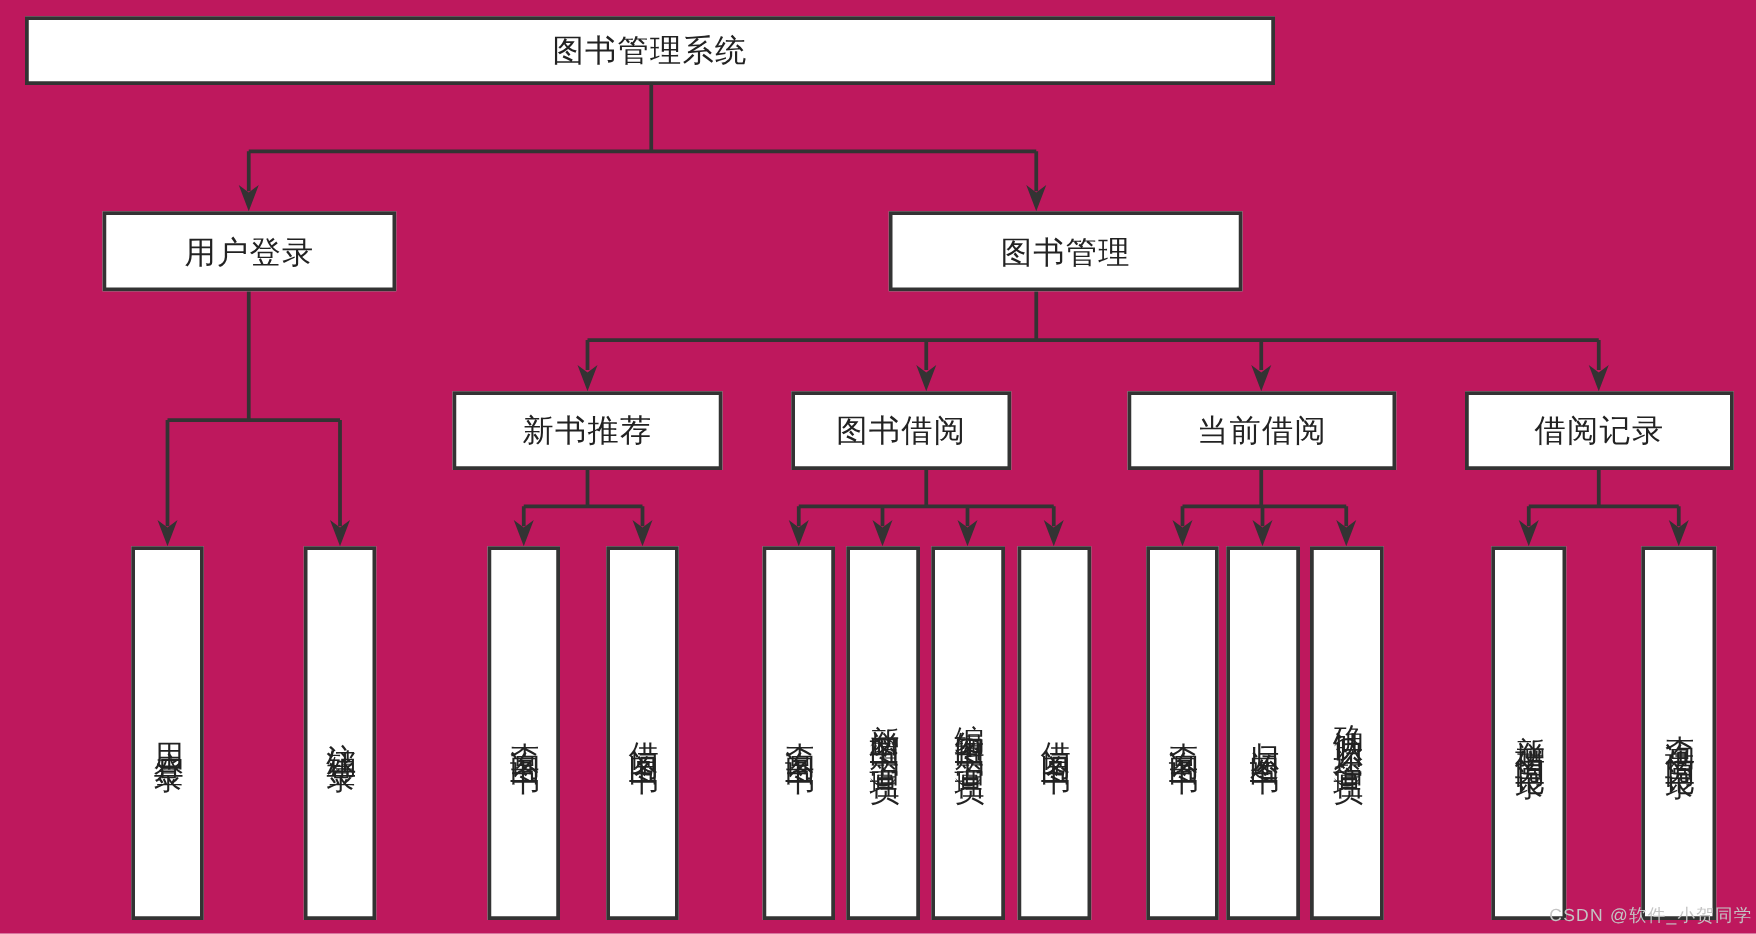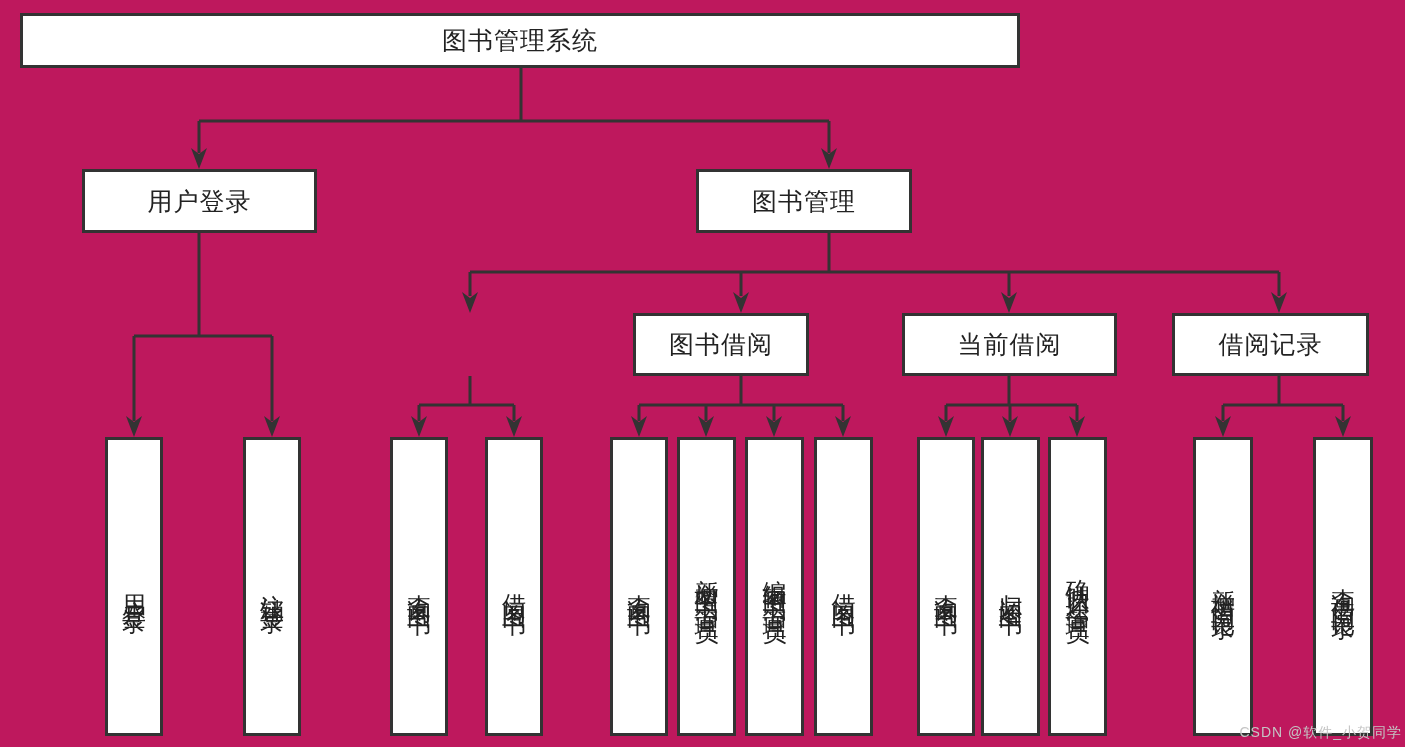--- a/index.html
+++ b/index.html
@@ -96,31 +96,34 @@
     </g>
   </svg>
 
   <div class="box" style="left:20px; top:13px; width:1000px; height:55px;">
     <span>图书管理系统</span>
   </div>
 
   <div class="box" style="left:82px; top:169px; width:235px; height:64px;">
     <span>用户登录</span>
   </div>
-  <div class="box" style="left:696px; top:169px; width:216px; height:64px;">
+  <div class="box" style="left:711px; top:169px; width:283px; height:64px;">
     <span>图书管理</span>
   </div>
 
+  <div class="box" style="left:362px; top:313px; width:216px; height:63px;">
+    <span>新书推荐</span>
+  </div>
   <div class="box" style="left:633px; top:313px; width:176px; height:63px;">
     <span>图书借阅</span>
   </div>
   <div class="box" style="left:902px; top:313px; width:215px; height:63px;text-align:center;">
     <span>当前借阅</span>
   </div>
-  <div class="box" style="left:1172px; top:313px; width:197px; height:63px;">
+  <div class="box" style="left:1172px; top:313px; width:215px; height:63px;">
     <span>借阅记录</span>
   </div>
 
   <div class="box leaf" style="left:105px; top:437px; width:58px; height:299px;">
     <span>用户登录</span>
   </div>
   <div class="box leaf" style="left:243px; top:437px; width:58px; height:299px;">
     <span>注销登录</span>
   </div>
 

